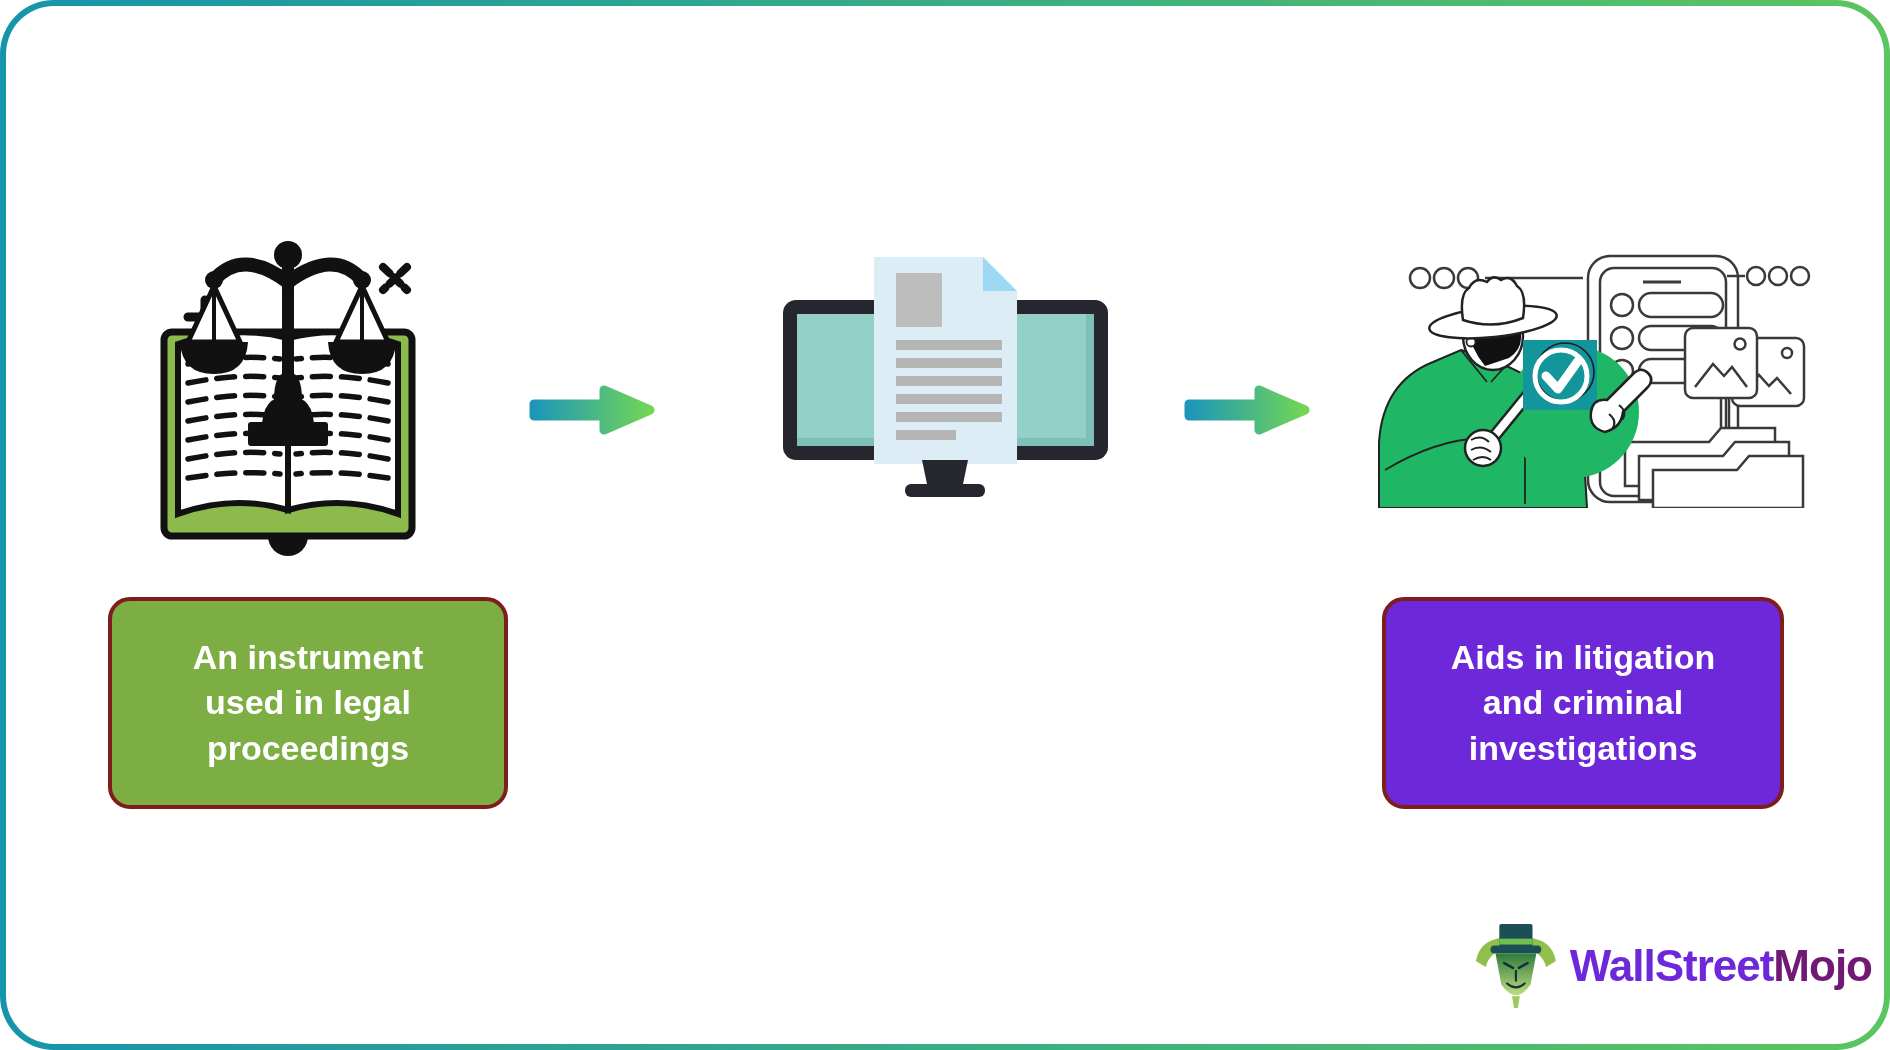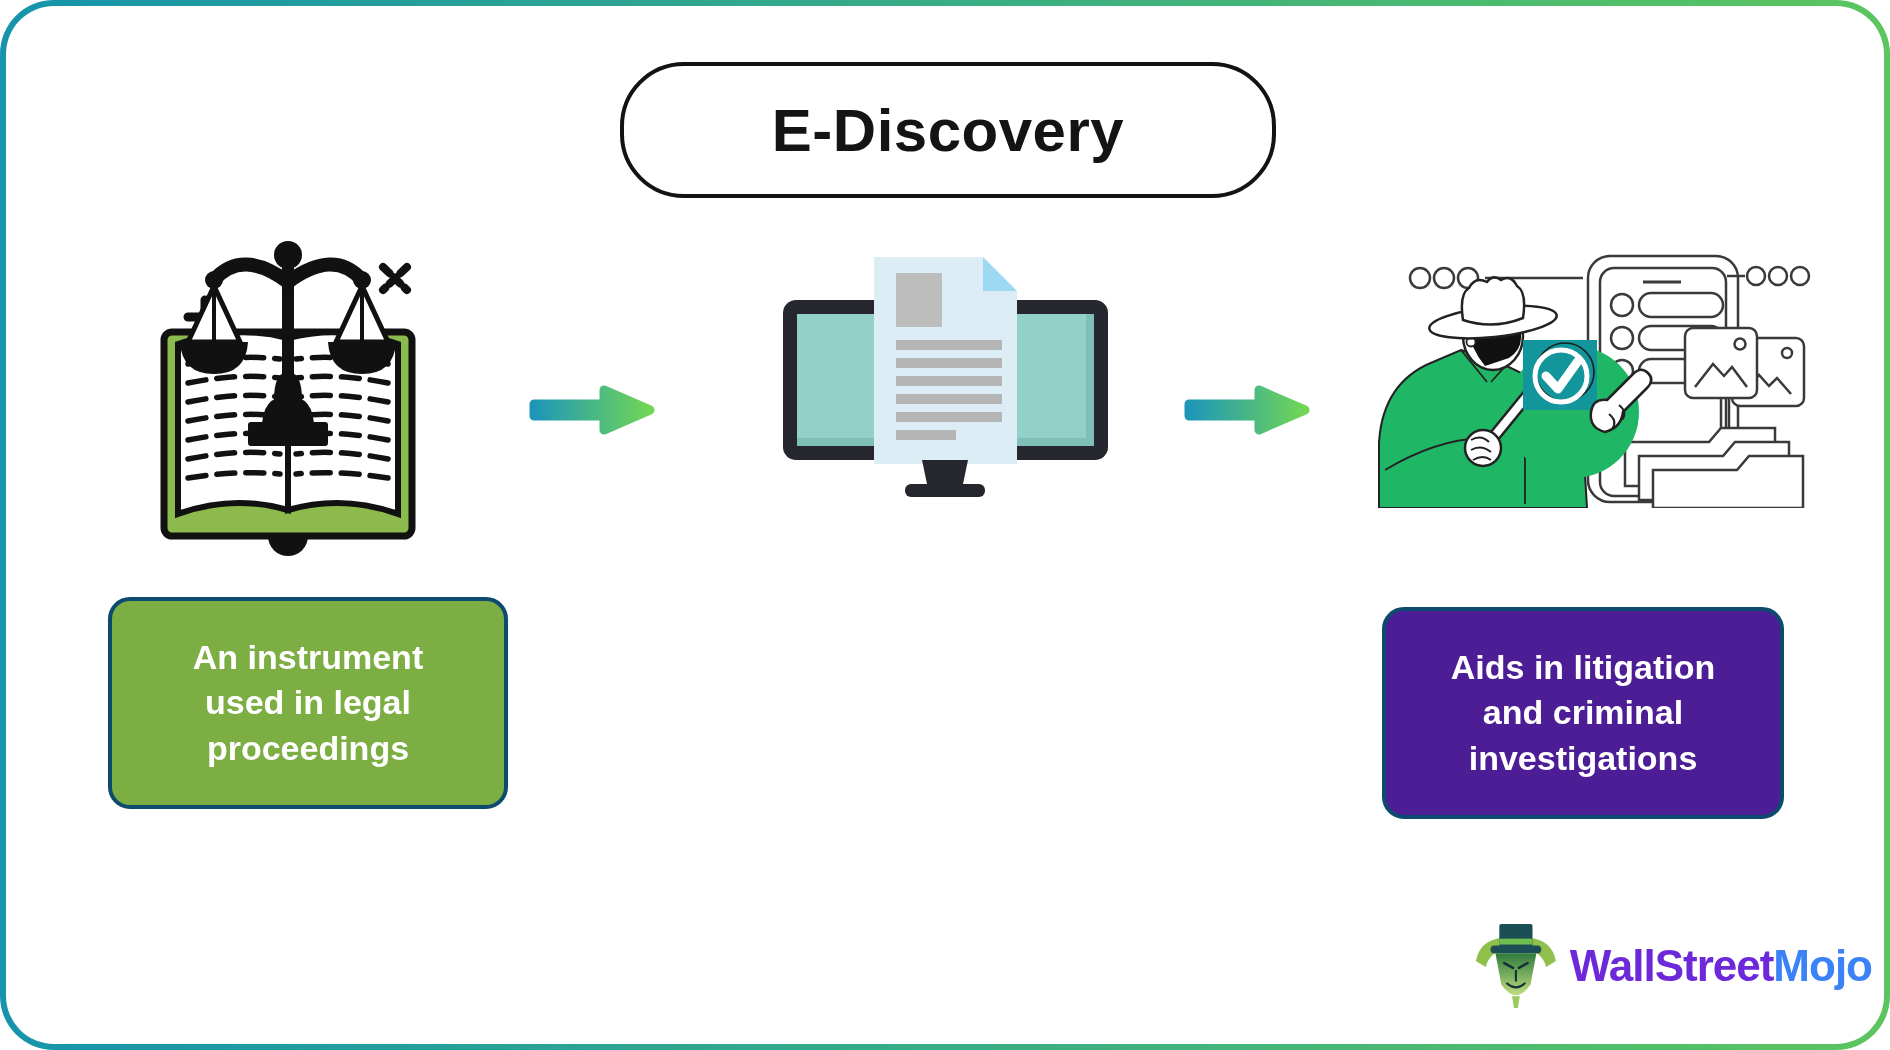--- a/index.html
+++ b/index.html
@@ -4,42 +4,39 @@
 <style>
   html,body{margin:0;padding:0;background:#fff;}
   #canvas{position:relative;width:1890px;height:1050px;overflow:hidden;background:#fff;
           font-family:"Liberation Sans","DejaVu Sans",sans-serif;}
   .frame{position:absolute;inset:0;border-radius:54px;}
   .frame-inner{position:absolute;inset:6px;border-radius:48px;background:#fff;}
   .abs{position:absolute;}
   .title-pill{left:620px;top:62px;width:648px;height:128px;border:4px solid #131313;
       border-radius:64px;display:flex;align-items:center;justify-content:center;background:#fff;}
   .title-pill span{font-size:60px;font-weight:800;color:#141414;letter-spacing:.5px;}
-  .caption-box{top:597px;height:212px;border:4px solid #0c4a6e;border-radius:22px;
+  .caption-box{top:597px;height:212px;border:4px solid #7f1d1d;border-radius:22px;
       display:flex;align-items:center;justify-content:center;box-sizing:border-box;}
   .caption-box span{display:block;max-width:312px;text-align:center;color:#fff;
       font-size:34px;font-weight:700;line-height:1.33;}
   #box1{left:108px;width:400px;}
   #box2{left:745px;width:405px;}
   #box3{left:1382px;width:402px;}
   .logo{left:1472px;top:916px;width:400px;height:100px;display:flex;align-items:center;gap:10px;}
   .logo-text{font-size:44px;font-weight:800;letter-spacing:-1px;white-space:nowrap;}
   svg{display:block;}
 </style>
 </head>
 <body>
 
 <div id="canvas">
   <div class="frame" style="background: linear-gradient(90deg, rgb(22, 148, 171), rgb(91, 197, 95));">
     <div class="frame-inner"></div>
   </div>
 
-  <div class="abs title-pill">
-    <span>E-Discovery</span>
-  </div>
 
   <svg class="abs" style="left:138px;top:222px" width="300" height="360" viewBox="0 0 300 360">
 
     <path d="M67,78 V112 M50,95 H84" stroke="#111" stroke-width="9" stroke-linecap="round"></path>
     <path d="M245,45 l24,23 M269,45 l-24,23" stroke="#111" stroke-width="8" stroke-linecap="round" stroke-dasharray="9 6"></path>
 
     <rect x="26" y="110" width="248" height="204" rx="8" fill="#8CBA4D" stroke="#111" stroke-width="7"></rect>
     <path d="M40,122 Q95,102 150,116 L150,288 Q95,272 40,292 Z" fill="#fff" stroke="#111" stroke-width="6"></path>
     <path d="M260,122 Q205,102 150,116 L150,288 Q205,272 260,292 Z" fill="#fff" stroke="#111" stroke-width="6"></path>
     <g stroke="#111" stroke-width="5.5" fill="none" stroke-dasharray="18 11" stroke-linecap="round">
@@ -169,21 +166,21 @@
     <path d="M171,178 L183,191 L203,163" stroke="#fff" stroke-width="9" fill="none" stroke-linecap="round" stroke-linejoin="round"></path>
     <circle cx="108" cy="250" r="18" fill="#fff" stroke="#222" stroke-width="2.5"></circle>
     <path d="M96,242 q10,-6 18,2 M96,252 q10,-6 20,2 M98,262 q10,-6 18,0" stroke="#222" stroke-width="2" fill="none"></path>
     <path d="M230,234 Q214,230 216,214 Q218,200 232,202 L258,176 Q266,168 273,175 Q280,182 272,190 L248,214 Q246,230 230,234 Z" fill="#fff" stroke="#222" stroke-width="2.5" stroke-linejoin="round"></path>
     <path d="M234,216 q9,7 3,15 M244,207 q9,7 3,15" stroke="#222" stroke-width="2" fill="none"></path>
   </svg>
 
   <div id="box1" class="abs caption-box" style="background: rgb(125, 174, 68);">
     <span>An instrument used in legal proceedings</span>
   </div>
-  <div id="box3" class="abs caption-box" style="background: #4c1d95; margin-top: 10px;">
+  <div id="box3" class="abs caption-box" style="background: #6d28d9;">
     <span>Aids in litigation and criminal investigations</span>
   </div>
 
   <div class="abs logo">
     <svg width="92" height="92" viewBox="0 0 90 90">
       <defs>
         <linearGradient id="bullg" x1="0" y1="0" x2="0" y2="1">
           <stop offset="0" stop-color="#2F7A3C"></stop>
             <stop offset="1" stop-color="#C0DD80"></stop>
         </linearGradient>
@@ -192,16 +189,16 @@
       <path d="M86,40 Q82,18 58,16 L54,28 Q72,30 76,46 Z" fill="#8FC04C"></path>
       <rect x="28" y="2" width="34" height="24" rx="2" fill="#1C4E56"></rect>
       <rect x="28" y="17" width="34" height="6" fill="#6FBF50"></rect>
       <rect x="19" y="24" width="52" height="8" rx="4" fill="#1C4E56"></rect>
       <path d="M24,32 H66 L60,64 Q45,86 30,64 Z" fill="url(#bullg)"></path>
       <path d="M33,42 L42,47 M57,42 L48,47" stroke="#14323A" stroke-width="2.6" stroke-linecap="round"></path>
       <path d="M45,50 V60 M36,63 Q45,71 54,63" stroke="#14323A" stroke-width="2.2" fill="none" stroke-linecap="round"></path>
       <path d="M41,76 H49 L47,88 H43 Z" fill="#9CCB60"></path>
     </svg>
     <div class="logo-text">
-      <span style="color: #6d28d9;">WallStreet</span><span style="color: #3b82f6;">Mojo</span>
+      <span style="color: #6d28d9;">WallStreet</span><span style="color: #701a75;">Mojo</span>
     </div>
   </div>
 </div>
 
 </body></html>

